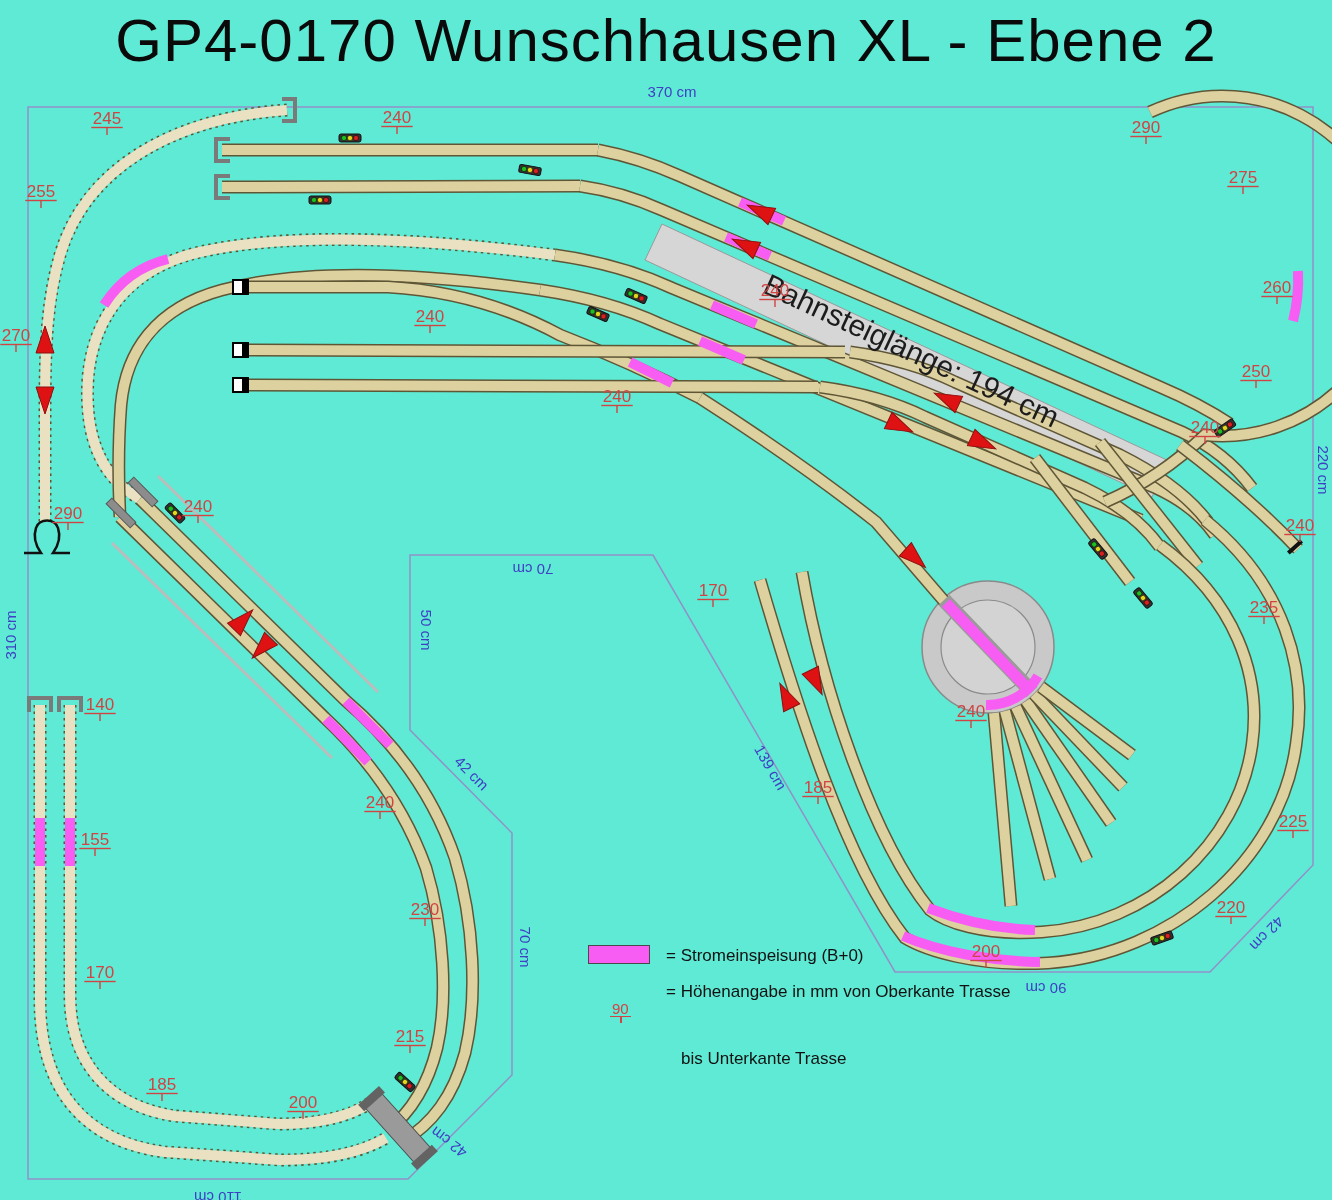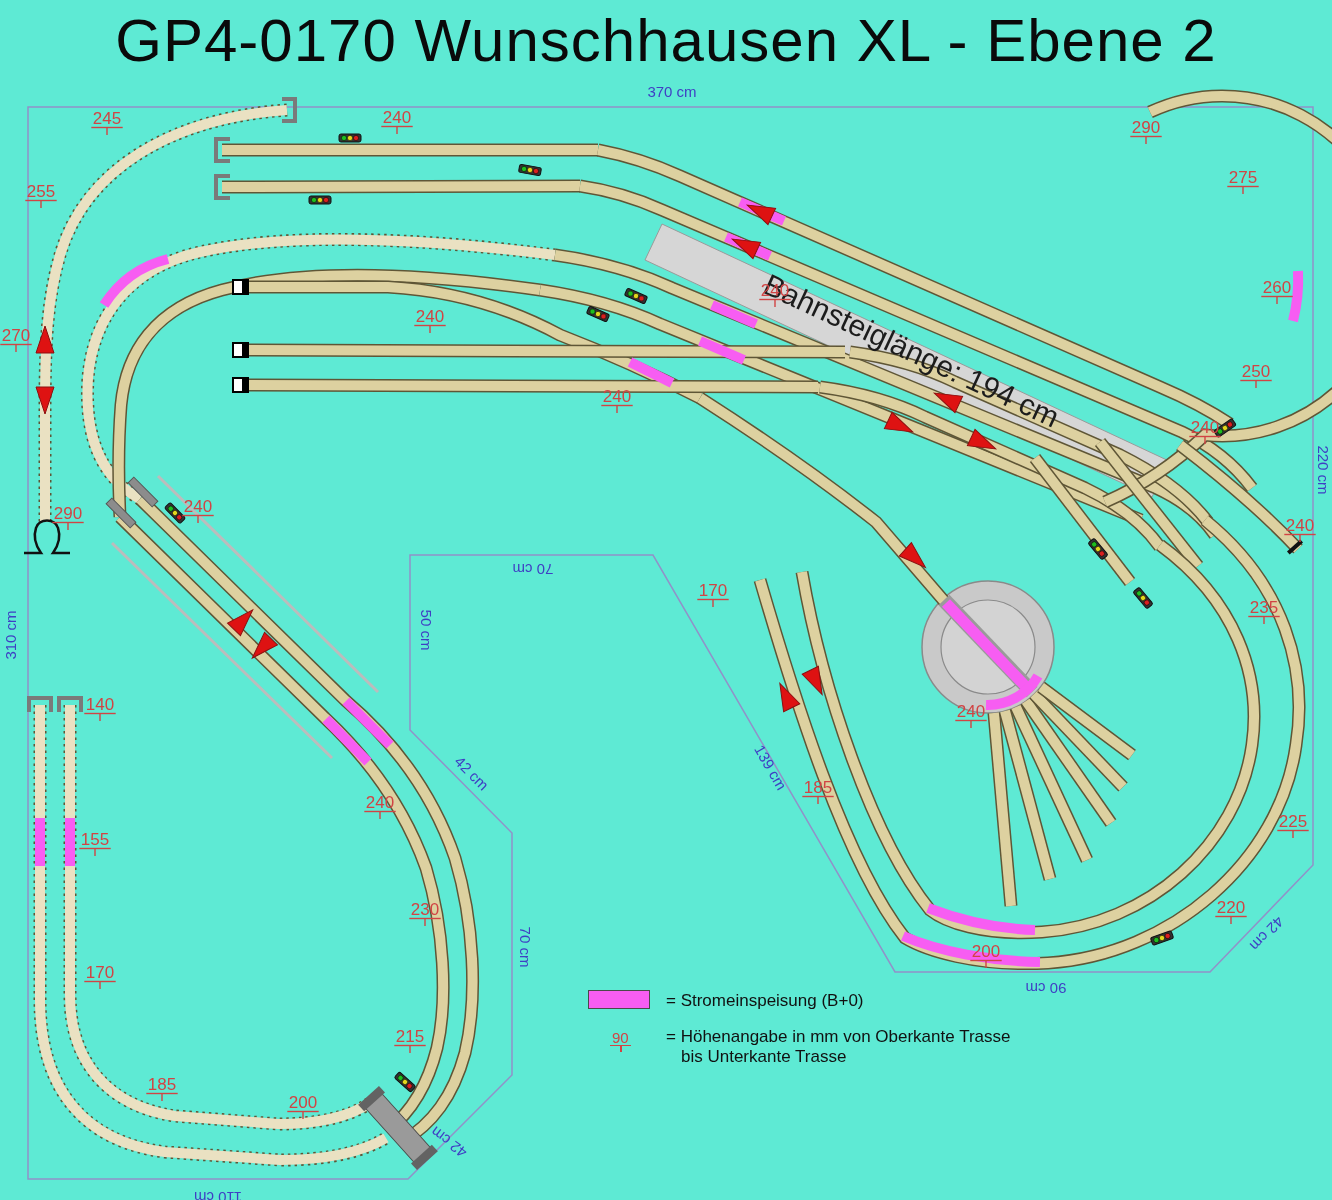--- a/index.html
+++ b/index.html
@@ -22,34 +22,34 @@
   .hm-l{stroke:#d14444;stroke-width:1.4;}
   .dim{font:15px "Liberation Sans",sans-serif;fill:#3f3fc4;}
   .arr{fill:#de1212;stroke:#8d0f0f;stroke-width:1;}
   .tt-outer{fill:#c9c9c9;stroke:#8a8a8a;stroke-width:1.5;}
   .tt-inner{fill:#d3d3d3;stroke:#8a8a8a;stroke-width:1.2;}
   .bridge-gray{fill:none;stroke:#9a9a9a;stroke-width:15;}
   .buf-gray{fill:none;stroke:#7a7a7a;stroke-width:4;}
   .portal{fill:#8c8c8c;stroke:#555;stroke-width:1;}
   .omega{fill:none;stroke:#111;stroke-width:2.5;}
   
-  .legend{position:absolute;left:588px;top:990px;width:480px;}
+  .legend{position:absolute;left:588px;top:945px;width:480px;}
   .lg-row{display:flex;align-items:flex-start;margin-bottom:15px;
           font-size:17px;color:#111;}
   .sw-box{width:62px;display:flex;justify-content:flex-start;margin-right:16px;flex:0 0 62px;}
   .sw{width:60px;height:17px;border:1px solid #4a4a4a;}
   .sw.mag{background:#f75df2;}
   .sw.cyn{background:#63f7e8;}
   .tri{width:0;height:0;border-left:26px solid #de1212;border-top:10px solid transparent;
        border-bottom:10px solid transparent;margin-left:18px;}
   .hmark{position:relative;color:#d14444;font-size:15px;line-height:15px;
-         border-bottom:1.5px solid #d14444;margin-left:22px;margin-top:4px;padding:0 2px;}
+         border-bottom:1.5px solid #d14444;margin-left:22px;margin-top:20px;padding:0 2px;}
   .hmark::after{content:"";position:absolute;left:50%;top:100%;width:1.5px;height:7px;background:#d14444;}
   .lg-label{padding-top:1px;}
-  .lg-label .l2{padding-left:15px;}
+  .lg-label .l2{padding-left:15px;margin-top:47px;}
 </style>
 </head>
 <body>
 
 <div class="stage">
   <div class="title">GP4-0170 Wunschhausen XL - Ebene 2</div>
 
   <svg width="1332" height="1200" viewBox="0 0 1332 1200">
 
     <polygon class="boundary" points="28,107 1313,107 1313,865 1210,972 895,972 653,555 410,555 410,730 512,833 512,1075 408,1179 28,1179"></polygon>

